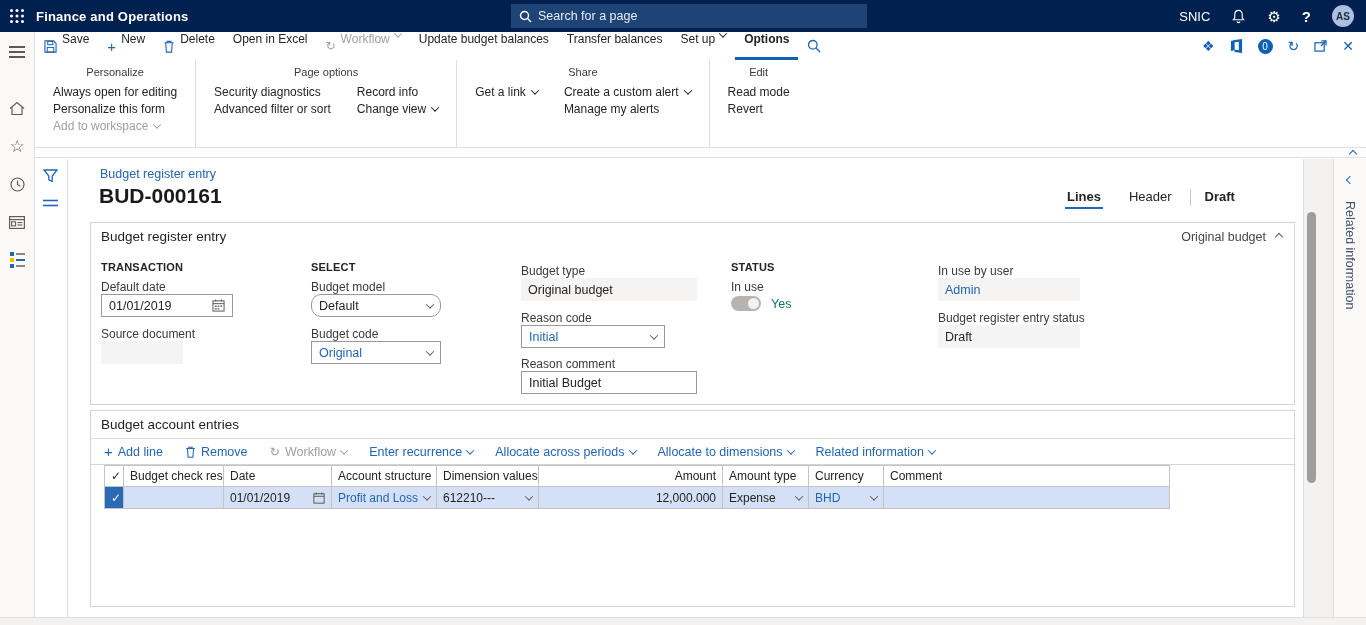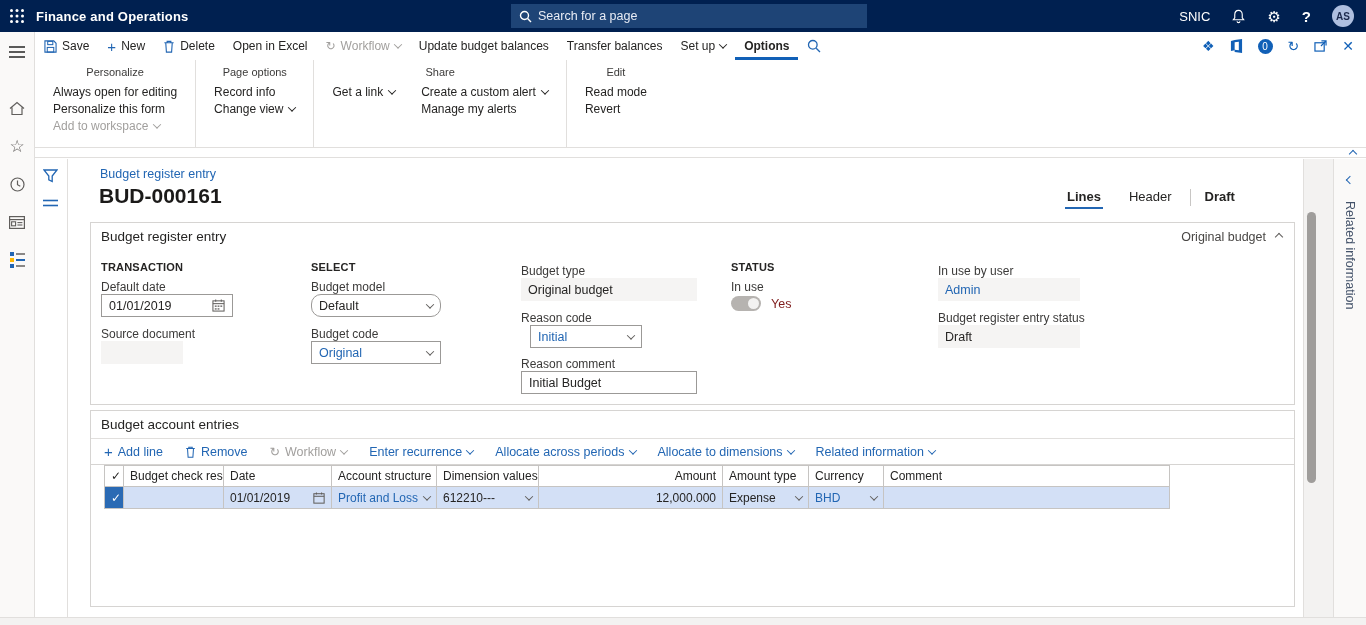--- a/index.html
+++ b/index.html
@@ -22,21 +22,21 @@
   .leftrail { position:absolute; top:32px; left:0; width:35px; bottom:8px; background:#faf9f8; border-right:1px solid #e1dfdd; z-index:20; }
   .rail-icon { position:absolute; left:0; width:34px; height:24px; display:flex; align-items:center; justify-content:center; cursor:pointer; color:#605e5c; }
   .star-glyph { font-size:17px; color:#605e5c; }
   .clist { display:flex; flex-direction:column; gap:2px; }
   .clist .r { display:flex; align-items:center; gap:2px; }
   .clist .sq { width:4px; height:4px; }
   .clist .ln { width:9px; height:2px; background:#8a8886; }
 
   
   .actionpane { position:absolute; top:32px; left:35px; right:0; height:28px; background:#fff; display:flex; align-items:stretch; z-index:10; }
-  .ap-item { display:flex; align-items:center; gap:5px; padding:0 9px; font-size:12px; color:#252423; cursor:pointer; white-space:nowrap; }
+  .ap-item { display:flex; gap:5px; padding:0 9px; font-size:12px; color:#252423; cursor:pointer; white-space:nowrap; }
   .ap-item .ico { color:#2266b3; display:flex; align-items:center; }
   .ap-item.disabled, .ap-item.disabled .ico { color:#a19f9d; }
   .ap-item.active { box-shadow:inset 0 -3px 0 #1160b7; font-weight:bold; }
   .ap-right { margin-left:auto; display:flex; align-items:center; gap:15px; padding-right:12px; color:#1160b7; }
   .ap-right .g { font-size:14px; cursor:pointer; }
   .badge0 { width:15px; height:15px; border-radius:50%; background:#1160b7; color:#fff; font-size:10px; display:flex; align-items:center; justify-content:center; cursor:pointer; }
   .chv { display:inline-block; width:6px; height:6px; border-right:1.4px solid currentColor; border-bottom:1.4px solid currentColor; }
   .chv.down { transform:rotate(45deg) translate(-1px,-1px); }
   .chv.up { transform:rotate(-135deg); }
   .chv.left { transform:rotate(135deg); }
@@ -83,21 +83,21 @@
   .grp { position:absolute; font-size:11px; font-weight:bold; color:#252423; letter-spacing:.2px; }
   .lbl { position:absolute; font-size:12px; color:#3b3a39; }
   .fld { position:absolute; height:23px; font-size:12.5px; display:flex; align-items:center; padding:0 7px; }
   .fld.box { border:1px solid #9b9997; background:#fff; justify-content:space-between; cursor:text; }
   .fld.ro { background:#f5f4f3; cursor:default; }
   .fld .link { color:#2266b3; }
   .fld .chv { color:#605e5c; margin-left:6px; }
   .toggle { position:absolute; display:flex; align-items:center; gap:10px; cursor:pointer; }
   .pill { width:30px; height:15px; border-radius:8px; background:#b6b3b0; position:relative; }
   .knob { position:absolute; right:2px; top:2px; width:11px; height:11px; border-radius:50%; background:#f3f2f1; }
-  .togglelbl { font-size:12.5px; color:#7f1d1d; }
+  .togglelbl { font-size:12.5px; color:#0f766e; }
 
   
   .linetoolbar { display:flex; align-items:center; gap:22px; padding:5px 0 5px 13px; border-top:1px solid #e1dfdd; }
   .lt-item { display:flex; align-items:center; gap:5px; font-size:12.5px; color:#2266b3; cursor:pointer; white-space:nowrap; }
   .lt-item.disabled { color:#a19f9d; }
   .lt-item .plus { font-size:15px; line-height:1; }
   .gridwrap { border-top:1px solid #d6d4d2; padding:0 0 0 13px; }
   table.grid { border-collapse:collapse; table-layout:fixed; width:1065px; font-size:12px; }
   table.grid th, table.grid td { border:1px solid #c6c4c2; padding:0 6px; height:21px; text-align:left; font-weight:normal; overflow:hidden; white-space:nowrap; }
   table.grid th { color:#252423; background:#fff; cursor:pointer; }
@@ -293,20 +293,28 @@
       <div class="ritem disabled">
             <span>Add to workspace</span>
             <span class="chv down"></span>
           </div>
     </div>
       </div>
   </div>
   <div class="rgroup">
     <div class="gtitle">Page options</div>
     <div class="rcols">
+      <div class="rcol">
+        <div class="ritem">
+            <span>Security diagnostics</span>
+          </div>
+        <div class="ritem">
+            <span>Advanced filter or sort</span>
+          </div>
+      </div>
       <div class="rcol">
         <div class="ritem">
             <span>Record info</span>
           </div>
         <div class="ritem">
             <span>Change view</span>
             <span class="chv down"></span>
           </div>
       </div>
     </div>
@@ -430,21 +438,21 @@
     <div class="fld box" style="left:220px; top:118px; width:130px;">
       <span class="link">Original</span>
       <span class="chv down"></span>
     </div>
 
     <div class="lbl" style="left:430px; top:41px;">Budget type</div>
     <div class="fld ro" style="left:430px; top:55px; width:176px;">
       <span>Original budget</span>
     </div>
     <div class="lbl" style="left:430px; top:88px;">Reason code</div>
-    <div class="fld box" style="left:430px; top:102px; width:112px;margin-left:9px;">
+    <div class="fld box" style="left:430px; top:102px; width:144px;">
       <span class="link">Initial</span>
       <span class="chv down"></span>
     </div>
     <div class="lbl" style="left:430px; top:134px;">Reason comment</div>
     <div class="fld box" style="left:430px; top:148px; width:176px;">
       <span>Initial Budget</span>
     </div>
 
     <div class="grp" style="left:640px; top:38px;">STATUS</div>
     <div class="lbl" style="left:640px; top:57px;">In use</div>

